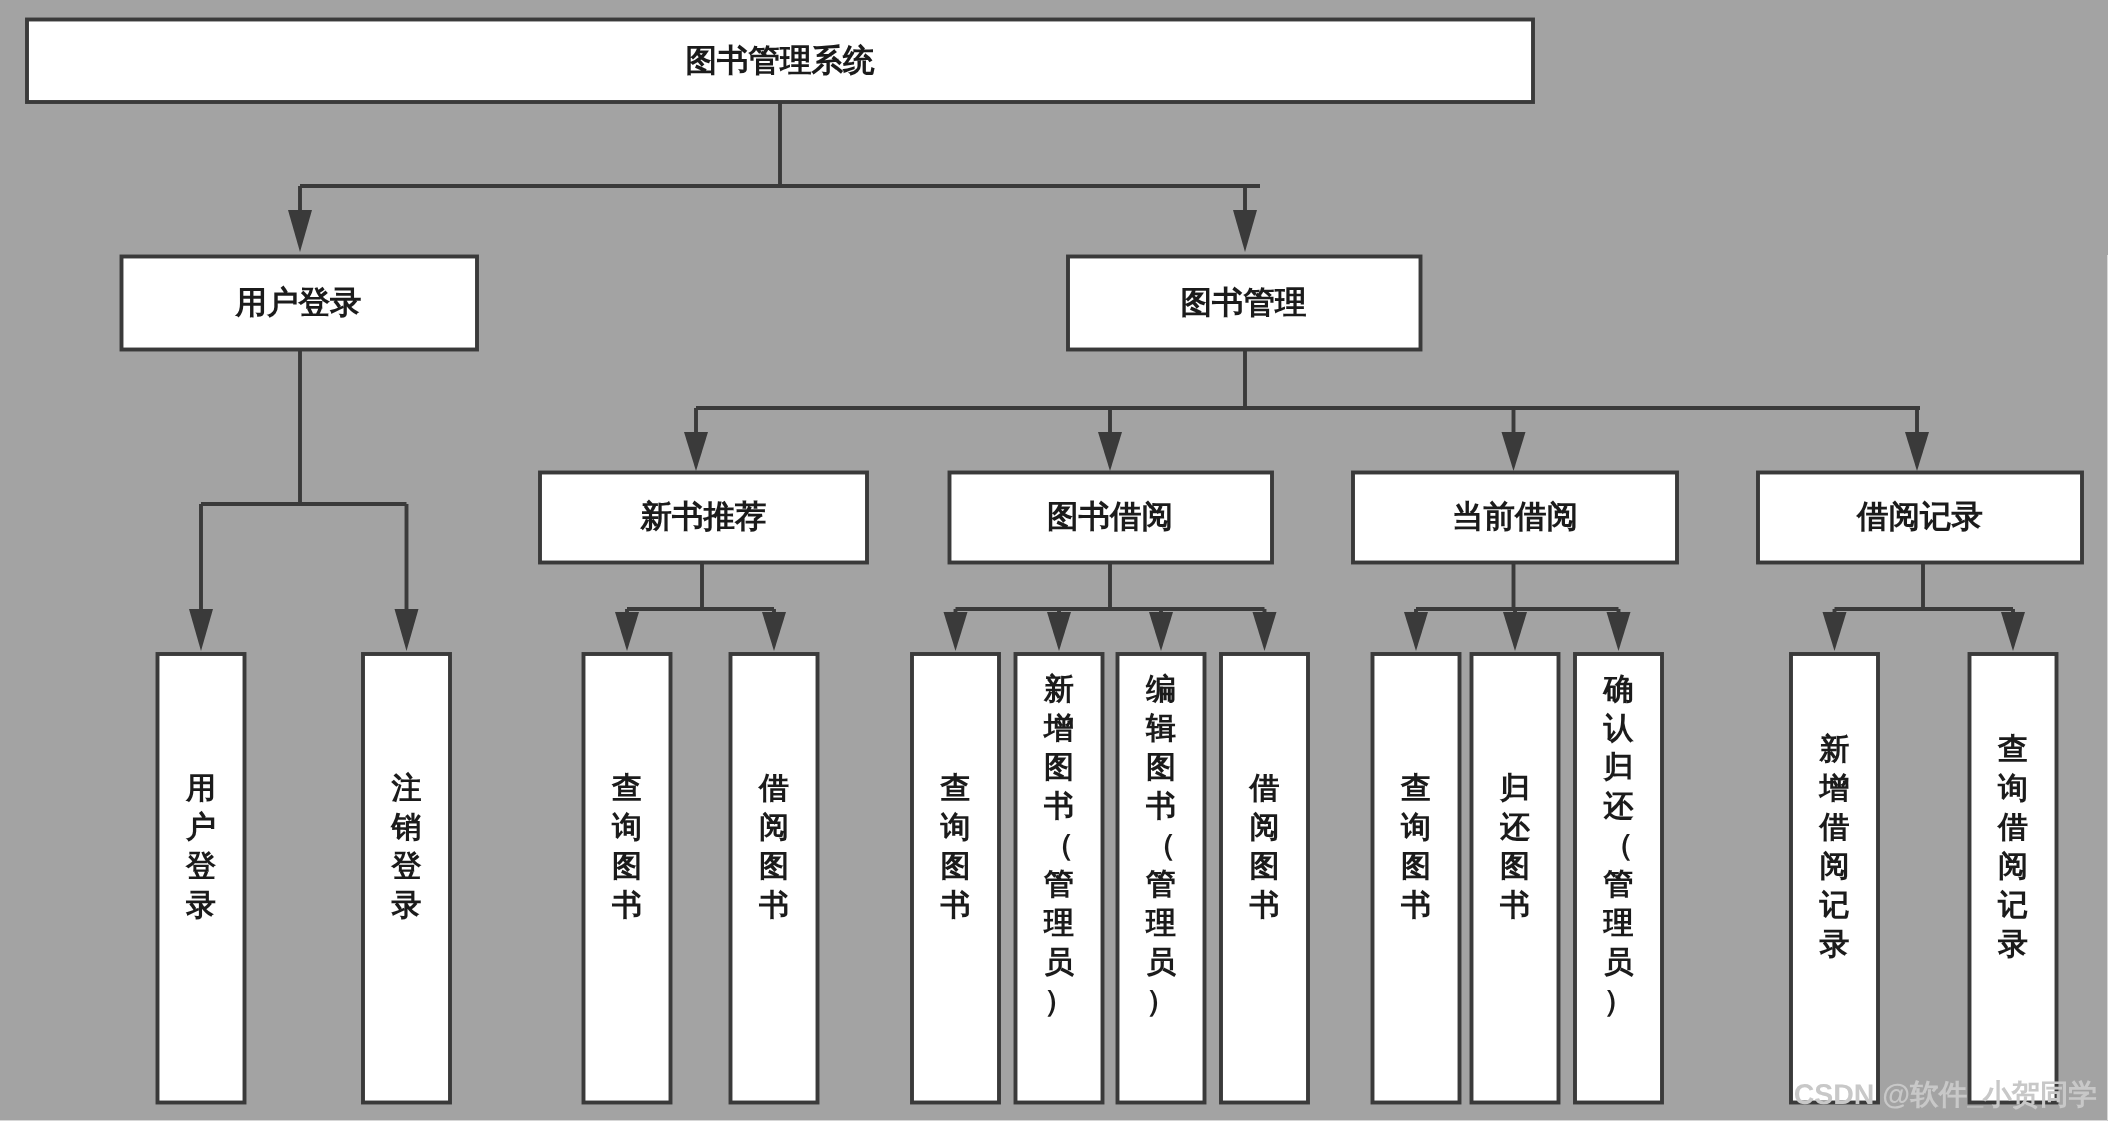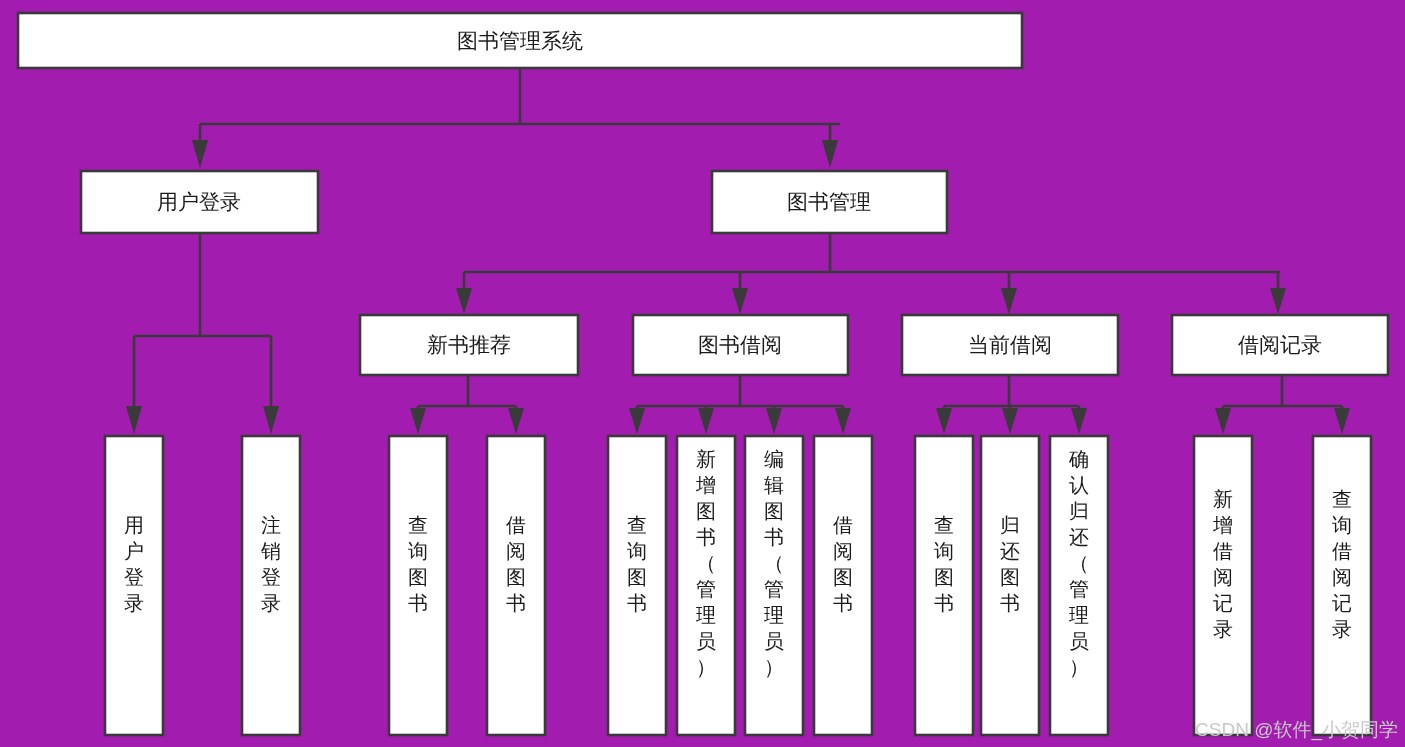--- a/index.html
+++ b/index.html
@@ -8,22 +8,23 @@
     padding: 0;
     background: #ffffff;
   }
   body {
     font-family: "Liberation Sans", "DejaVu Sans", sans-serif;
   }
   #diagram-root {
     position: relative;
     width: 1405px;
     height: 747px;
-    background: #a21caf;
+    background: #a3a3a3;
     overflow: hidden;
+    font-weight: bold;
   }
   svg.diagram-canvas {
     position: absolute;
     left: 0;
     top: 0;
     width: 1405px;
     height: 747px;
   }
   .node-box {
     fill: #ffffff;

